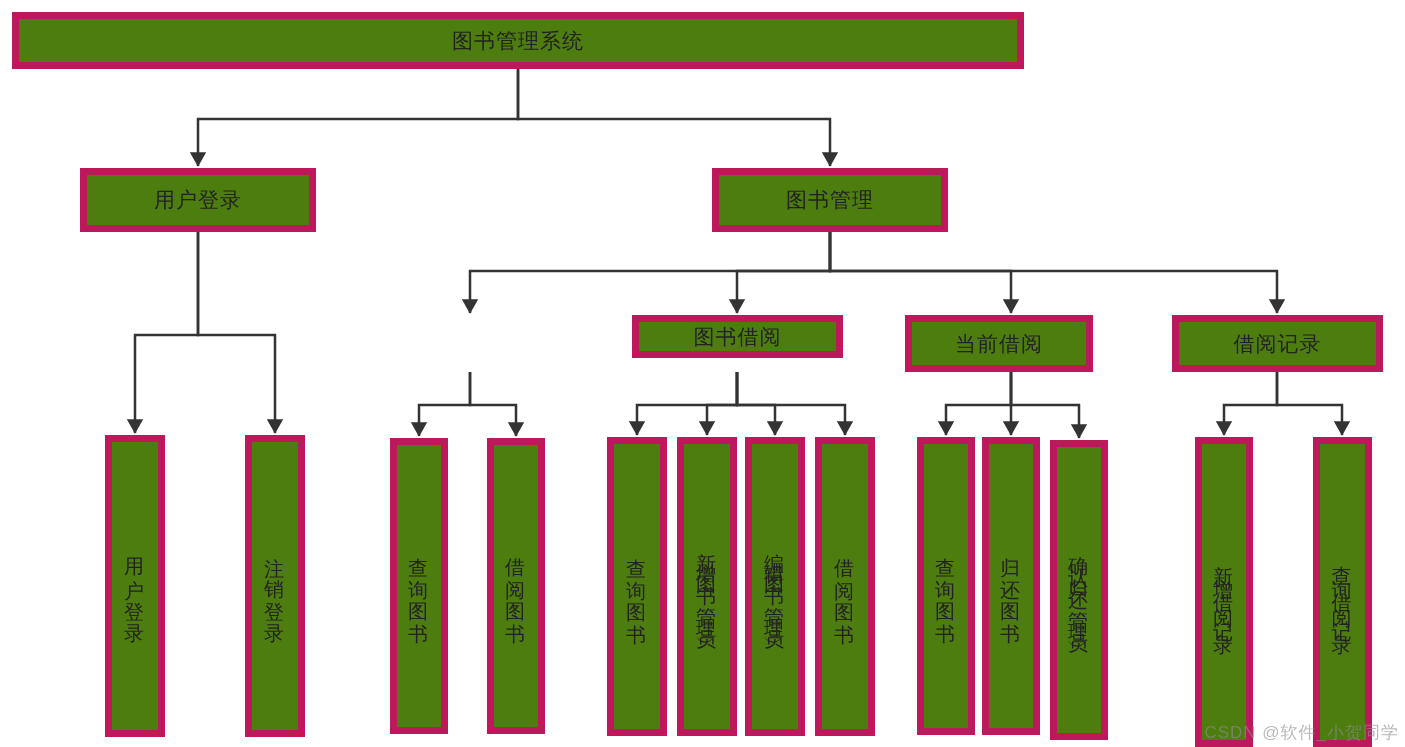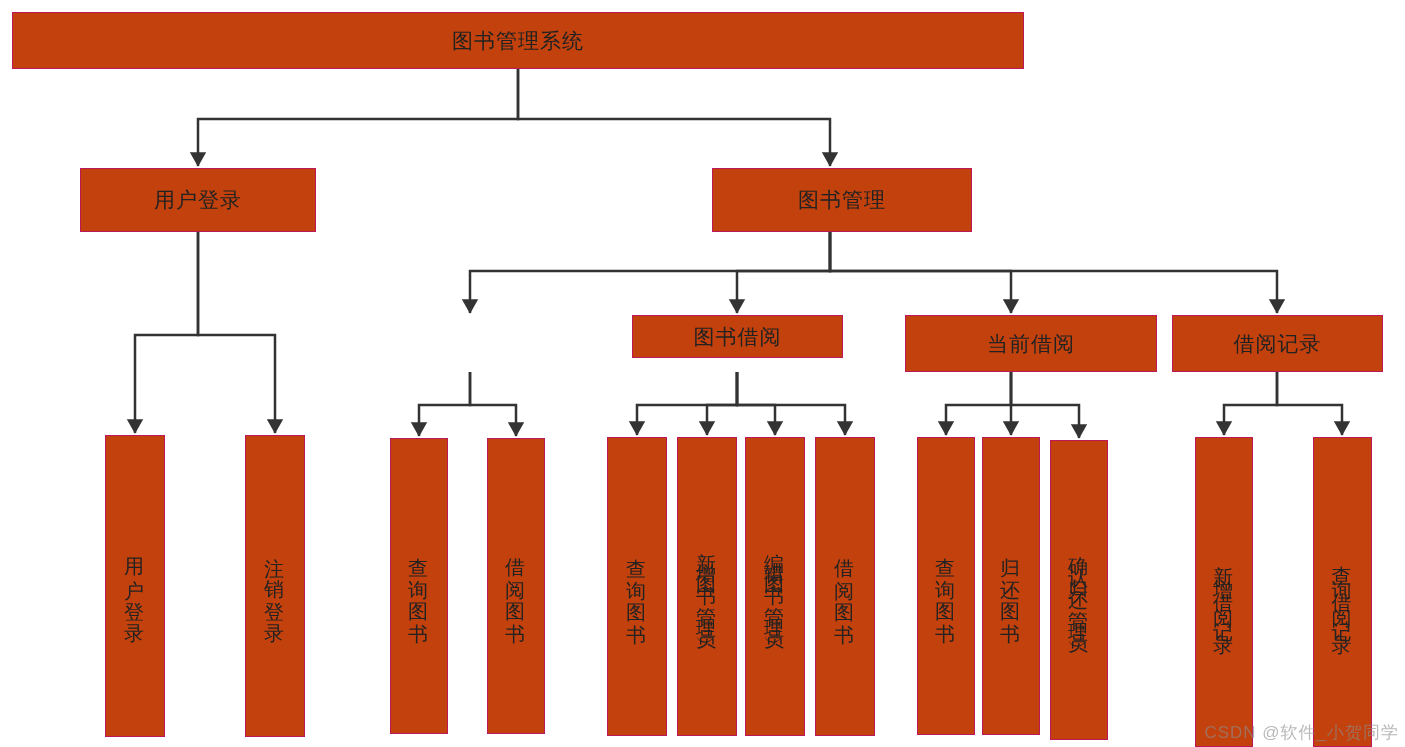--- a/index.html
+++ b/index.html
@@ -18,22 +18,22 @@
   #wires {
     position: absolute;
     left: 0;
     top: 0;
     z-index: 1;
     pointer-events: none;
   }
   .box {
     position: absolute;
     box-sizing: border-box;
-    border: 1px solid #be185d;
-    background: #c2410c;
+    border: 7px solid #be185d;
+    background: #4d7c0f;
     color: #222222;
     display: flex;
     align-items: center;
     justify-content: center;
     font-size: 21px;
     letter-spacing: 1px;
     z-index: 2;
     white-space: nowrap;
   }
   .vbox {
@@ -83,24 +83,24 @@
       <path d="M1011 372 V435" marker-end="url(#arrow)"></path>
       <path d="M1011 372 V405 H1079 V438" marker-end="url(#arrow)"></path>
       <path d="M1277 372 V405 H1224 V435" marker-end="url(#arrow)"></path>
       <path d="M1277 372 V405 H1342 V435" marker-end="url(#arrow)"></path>
     </g>
   </svg>
 
   <div class="box" style="left:12px; top:12px; width:1012px; height:57px;">图书管理系统</div>
 
   <div class="box" style="left:80px; top:168px; width:236px; height:64px;">用户登录</div>
-  <div class="box" style="left:712px; top:168px; width:260px; height:64px;">图书管理</div>
+  <div class="box" style="left:712px; top:168px; width:236px; height:64px;">图书管理</div>
 
   <div class="box" style="left:632px; top:315px; width:211px; height:43px;">图书借阅</div>
-  <div class="box" style="left:905px; top:315px; width:252px; height:57px;">当前借阅</div>
+  <div class="box" style="left:905px; top:315px; width:188px; height:57px;">当前借阅</div>
   <div class="box" style="left:1172px; top:315px; width:211px; height:57px;">借阅记录</div>
 
   <div class="box vbox" style="left: 105px; top: 435px; width: 60px; height: 302px; letter-spacing: 22px;">用户登录</div>
   <div class="box vbox" style="left: 245px; top: 435px; width: 60px; height: 302px; letter-spacing: 22px;">注销登录</div>
 
   <div class="box vbox" style="left: 390px; top: 438px; width: 58px; height: 296px; letter-spacing: 22px;">查询图书</div>
   <div class="box vbox" style="left: 487px; top: 438px; width: 58px; height: 296px; letter-spacing: 22px;">借阅图书</div>
 
   <div class="box vbox" style="left: 607px; top: 437px; width: 60px; height: 299px; letter-spacing: 22px;">查询图书</div>
   <div class="box vbox" style="left: 677px; top: 437px; width: 60px; height: 299px; letter-spacing: 11px;">新增图书（管理员）</div>

